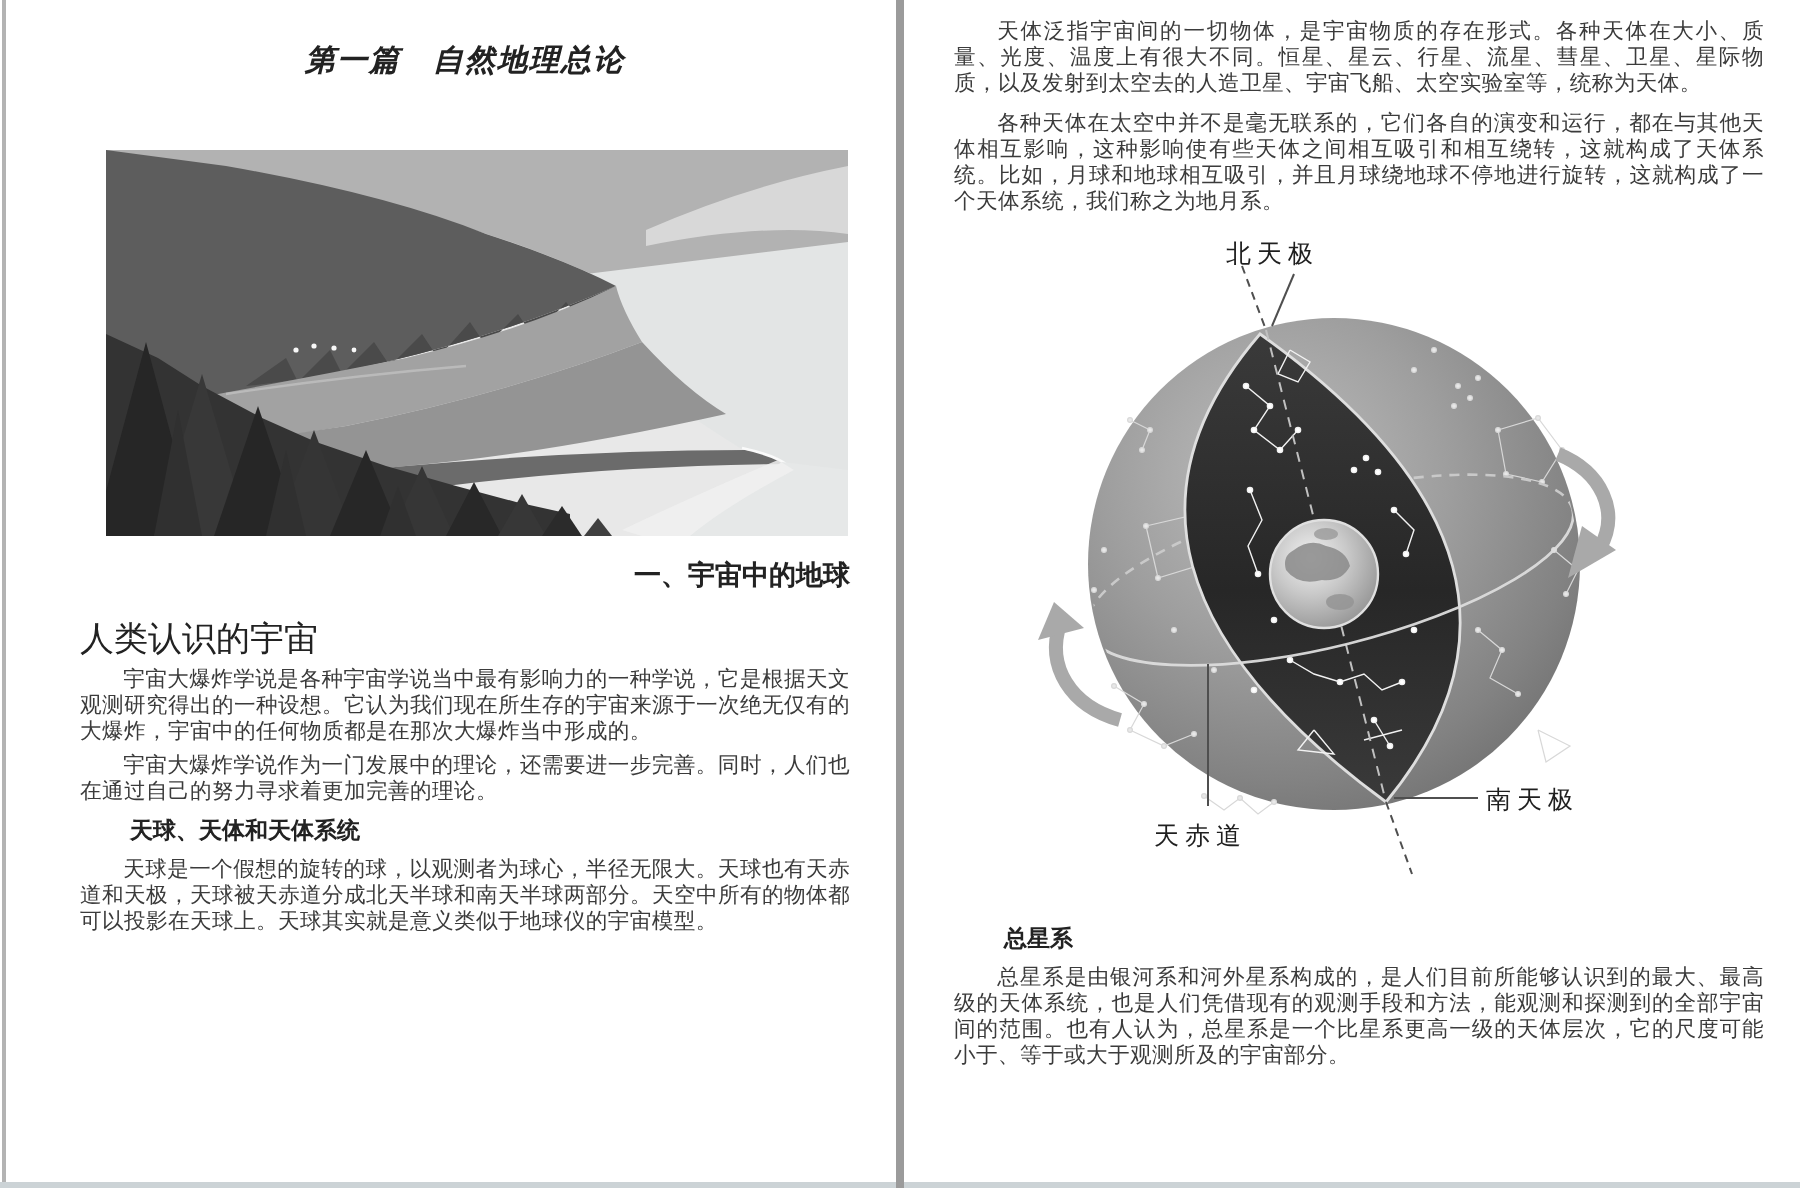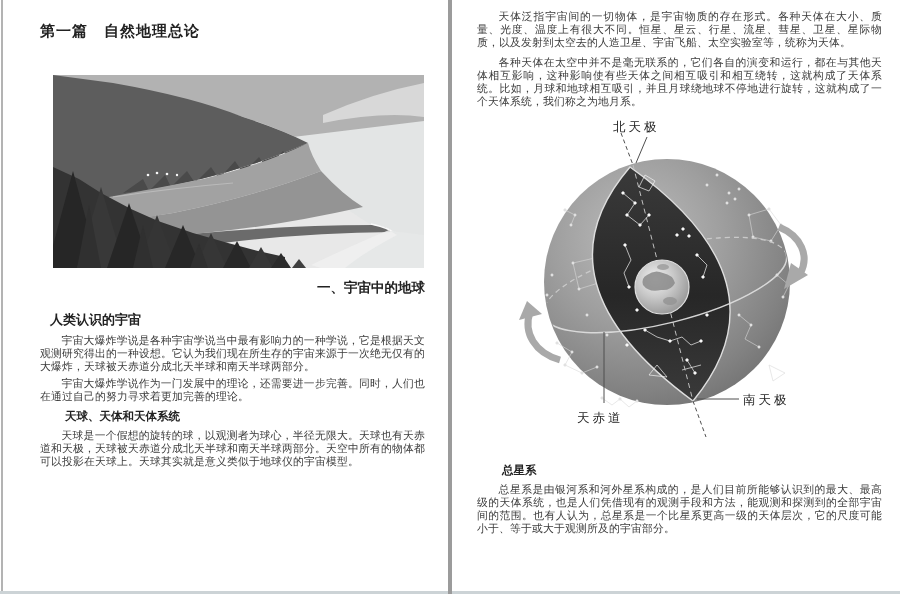--- a/index.html
+++ b/index.html
@@ -8,26 +8,26 @@
 
   .scan-edge-left{position:absolute;left:1px;top:0;bottom:0;width:2px;background:#b3b3b3;}
   .scan-edge-bottom{position:absolute;left:0;right:0;bottom:0;height:3px;background:#ccd3d6;}
   .page-divider{position:absolute;left:448px;top:0;bottom:0;width:4px;background:#9b9b9b;}
 
   .page{position:absolute;top:0;}
   .page-left{left:40px;width:385px;}
   .page-right{left:477px;width:405px;}
 
   .part-title{margin:21px 0 0;font-size:15px;line-height:20px;font-weight:bold;
-              color:#222;letter-spacing:1px;}
+              text-align:center;color:#222;letter-spacing:1px;font-style:italic;}
   .photo{margin:34px 0 0 13px;width:371px;height:193px;}
   .photo svg{display:block;}
   .chapter-title{margin:12px 0 0;font-size:13.5px;line-height:15px;font-weight:bold;
                  text-align:right;color:#222;}
-  .section-title{margin:17px 10px 0;font-size:13px;line-height:15px;font-weight:bold;color:#222;}
+  .section-title{margin:17px 0 0;font-size:17px;line-height:15px;font-weight:normal;color:#222;}
   .sub-title{margin:13px 0 0 25px;font-size:11.5px;line-height:13px;font-weight:bold;color:#222;}
 
   p{font-size:10.8px;line-height:13px;margin:0;text-align:justify;
     text-indent:2em;color:#3b3b3b;letter-spacing:0.2px;}
   .page-left p.p1{margin-top:7px;}
   .page-left p.p2{margin-top:7px;}
   .page-left p.p3{margin-top:4px;}
   .page-left .sub2{margin-top:7px;}
   .page-left p.p4{margin-top:6px;}
 
@@ -95,21 +95,21 @@
       <polygon points="90,150 80,193 100,193" fill="#303030"></polygon>
       <polygon points="146,168 137,193 155,193" fill="#303030"></polygon>
     </svg>
   </div>
 
   <div class="chapter-title">一、宇宙中的地球</div>
 
   <div class="section-title">人类认识的宇宙</div>
 
 
-  <p class="p1">宇宙大爆炸学说是各种宇宙学说当中最有影响力的一种学说，它是根据天文观测研究得出的一种设想。它认为我们现在所生存的宇宙来源于一次绝无仅有的大爆炸，天球被天赤道分成北天半球和南天半球两部分。</p>
+  <p class="p1">宇宙大爆炸学说是各种宇宙学说当中最有影响力的一种学说，它是根据天文观测研究得出的一种设想。它认为我们现在所生存的宇宙来源于一次绝无仅有的大爆炸，宇宙中的任何物质都是在那次大爆炸当中形成的。</p>
   <p class="p3">宇宙大爆炸学说作为一门发展中的理论，还需要进一步完善。同时，人们也在通过自己的努力寻求着更加完善的理论。</p>
 
   <div class="sub-title sub2">天球、天体和天体系统</div>
 
   <p class="p4">天球是一个假想的旋转的球，以观测者为球心，半径无限大。天球也有天赤道和天极，天球被天赤道分成北天半球和南天半球两部分。天空中所有的物体都可以投影在天球上。天球其实就是意义类似于地球仪的宇宙模型。</p>
 </div>
 
 <div class="page page-right">
 
   <p class="p1">天体泛指宇宙间的一切物体，是宇宙物质的存在形式。各种天体在大小、质量、光度、温度上有很大不同。恒星、星云、行星、流星、彗星、卫星、星际物质，以及发射到太空去的人造卫星、宇宙飞船、太空实验室等，统称为天体。</p>

